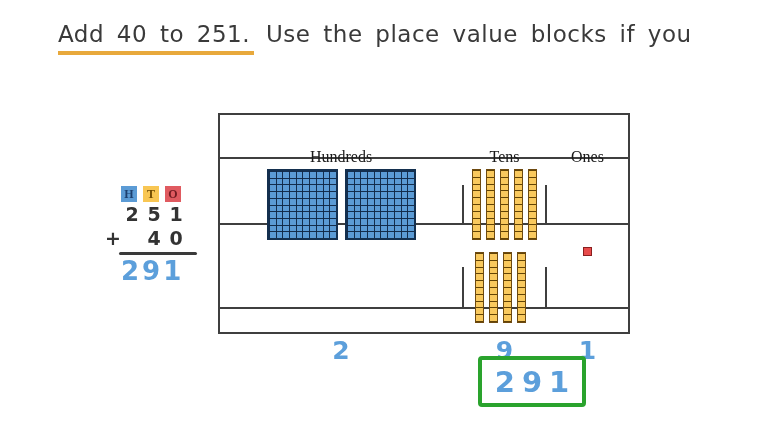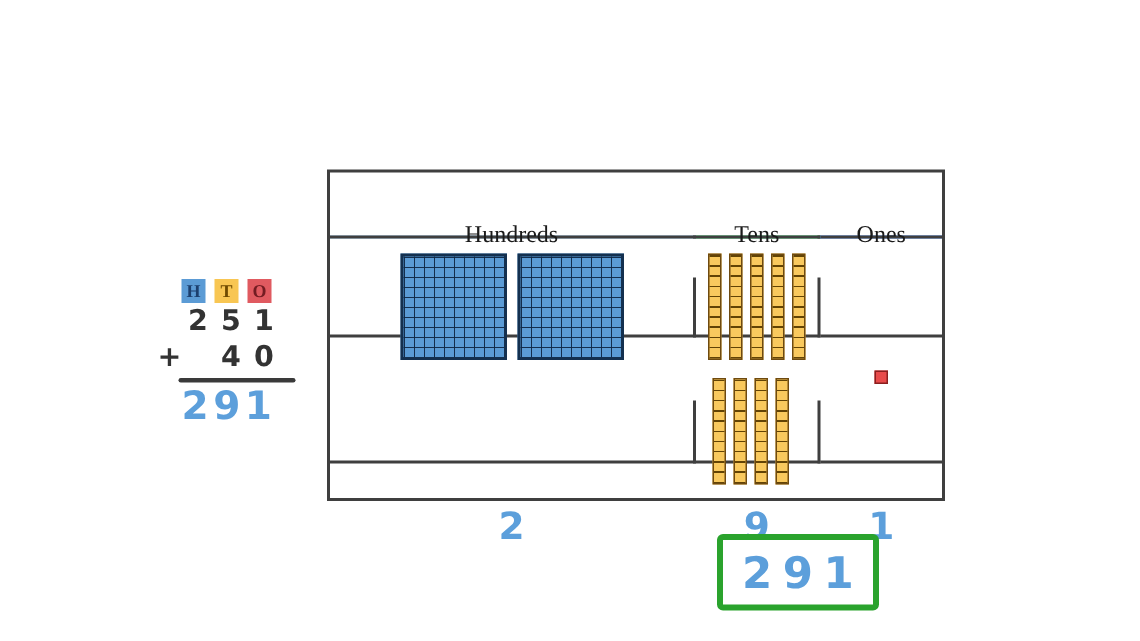--- a/index.html
+++ b/index.html
@@ -59,20 +59,23 @@
     border:4px solid #2aa32d; border-radius:4px;
     display:flex; align-items:center; justify-content:center; }
   .answer-value { color:#5c9fdb; font-size:29px; font-weight:bold; letter-spacing:7px; padding-left:7px; }
 </style>
 </head>
 <body>
 
 <div class="page">
 
   <div class="instruction">
+    <div>
+      <span class="underlined">Add 40 to 251.</span><span>Use the place value blocks if you</span>
+    </div>
   </div>
 
   <div class="hto-header">
     <div class="hto-box hto-h">H</div>
     <div class="hto-box hto-t">T</div>
     <div class="hto-box hto-o">O</div>
   </div>
   <div class="add-row top-addend">
     <span>2</span>
     <span>5</span>

